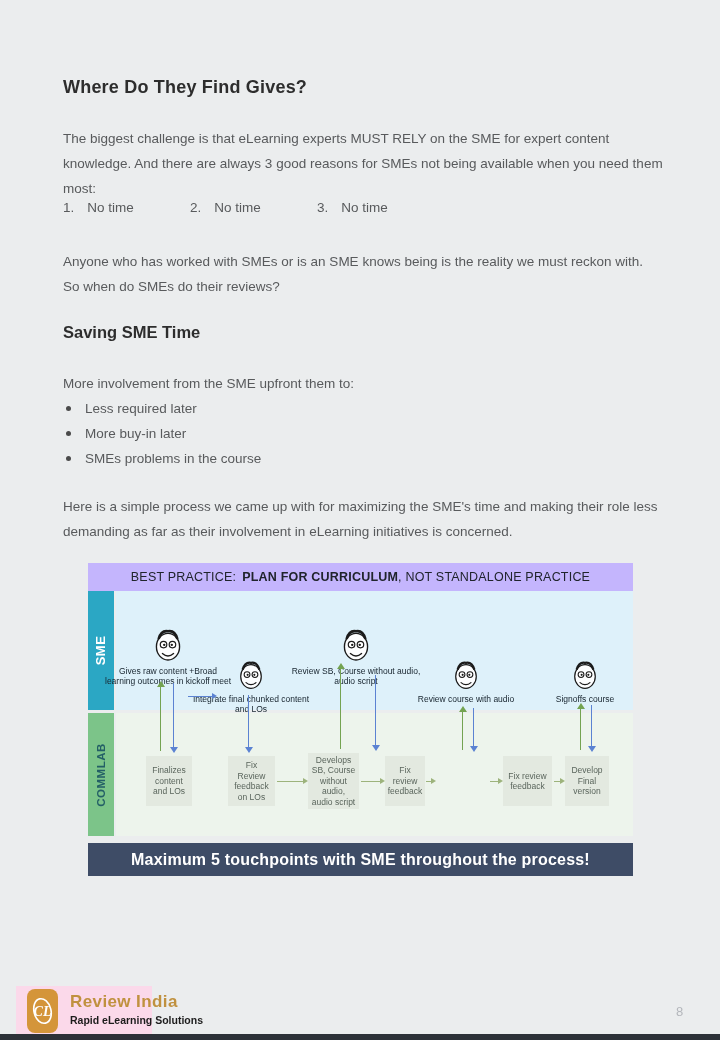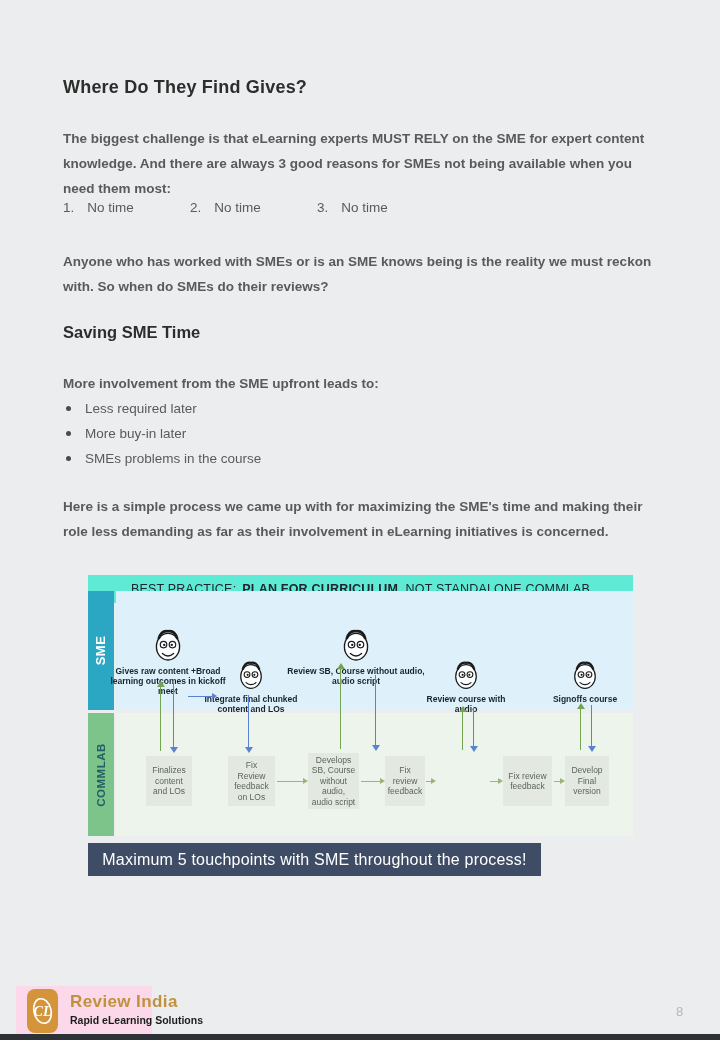--- a/index.html
+++ b/index.html
@@ -2,50 +2,50 @@
 <html><head>
 <meta charset="utf-8">
 <style>
   html,body{margin:0;padding:0;}
   body{width:720px;height:1040px;position:relative;background:#ebedee;
        font-family:"Liberation Sans","DejaVu Sans",sans-serif;overflow:hidden;}
   .abs{position:absolute;}
 
   
   .doc-title{left:63px;top:77px;font-size:18px;font-weight:bold;color:#2d2d2d;letter-spacing:.2px;}
-  .para{color:#585a5c;font-size:13.5px;line-height:25px;width:600px;left:63px;font-weight:bold;}
+  .para{color:#585a5c;font-size:13.5px;line-height:25px;width:600px;left:63px;}
   .p1{top:126px;}
   .numlist{left:63px;top:200px;display:flex;width:420px;}
   .numlist .item{width:127px;color:#585a5c;font-size:13.5px;}
   .numlist .num{margin-right:13px;}
   .p2{top:249px;}
   .doc-h2{left:63px;top:323px;font-size:16.5px;font-weight:bold;color:#2d2d2d;}
   .p3{top:371px;}
   .bullets{left:66px;top:396px;}
   .bullets .brow{display:flex;align-items:center;height:25px;color:#585a5c;font-size:13.5px;}
   .bdot{width:5px;height:5px;border-radius:50%;background:#4a4a4a;margin-right:14px;flex:0 0 auto;}
   .p4{top:494px;}
 
   
   .diagram{left:88px;top:563px;width:545px;height:313px;}
-  .diag-header{left:0;top:12px;width:545px;height:28px;background:#5eead4;
+  .diag-header{left:0;top:0;width:545px;height:28px;background:#c4b5fd;
       display:flex;align-items:center;justify-content:center;
       font-size:12.5px;color:#20242c;letter-spacing:.2px;white-space:nowrap;}
   .diag-header .em{font-weight:bold;margin-left:6px;}
   .lane-bar{left:0;width:26px;display:flex;align-items:center;justify-content:center;}
   .bar-sme{top:28px;height:119px;background:#2ba7c4;}
   .bar-cl{top:150px;height:123px;background:#7cc489;}
   .lane-bar span{transform:rotate(-90deg);white-space:nowrap;font-weight:bold;letter-spacing:.5px;}
   .bar-sme span{color:#ffffff;font-size:13px;}
   .bar-cl span{color:#235f66;font-size:11.5px;}
   .lane-bg-sme{left:28px;top:28px;width:517px;height:119px;background:#def1fa;}
   .lane-bg-cl{left:28px;top:150px;width:517px;height:123px;background:#edf4ec;}
 
   .sme-item{text-align:center;color:#17242e;}
-  .sme-item .lbl{font-size:8.5px;font-weight:bold;line-height:10px;}
+  .sme-item .lbl{font-size:8.5px;font-weight:normal;line-height:10px;}
   .face{display:block;margin:0 auto 3px auto;}
 
   .cl-box{background:#e3e9e0;color:#5a655c;font-size:8.5px;line-height:10.5px;
       display:flex;align-items:center;justify-content:center;text-align:center;padding:2px 3px;box-sizing:border-box;}
 
   
   .arr-v{width:0;border-left:1.5px solid;position:absolute;}
   .arr-v.up{border-color:#74a351;}
   .arr-v.down{border-color:#5b82d2;}
   .arr-v.up::before{content:"";position:absolute;top:-2px;left:-4.5px;
@@ -53,23 +53,23 @@
   .arr-v.down::after{content:"";position:absolute;bottom:-2px;left:-4.5px;
       border-left:4px solid transparent;border-right:4px solid transparent;border-top:6px solid #5b82d2;}
   .arr-h{height:0;border-top:1.5px solid;position:absolute;}
   .arr-h.blue{border-color:#5b82d2;}
   .arr-h.green{border-color:#9db37c;}
   .arr-h::after{content:"";position:absolute;right:-2px;top:-4px;
       border-top:3.5px solid transparent;border-bottom:3.5px solid transparent;border-left:5.5px solid currentColor;}
   .arr-h.blue{color:#5b82d2;}
   .arr-h.green{color:#9db37c;}
 
-  .diag-banner{left:0;top:280px;width:453px;height:33px;background:#3e4c66;
+  .diag-banner{left:0;top:280px;width:545px;height:33px;background:#3e4c66;
       display:flex;align-items:center;justify-content:center;color:#ffffff;
-      font-size:16px;font-weight:normal;letter-spacing:.2px;}
+      font-size:16px;font-weight:bold;letter-spacing:.2px;}
 
   
   .pink-strip{left:16px;top:986px;width:136px;height:48px;background:#fbd9ea;}
   .logo{left:27px;top:989px;}
   .brand{left:70px;top:992px;font-size:17px;font-weight:bold;color:#c0913f;letter-spacing:.4px;}
   .tagline{left:70px;top:1014px;font-size:10.5px;font-weight:bold;color:#1c1c1c;}
   .page-num{left:676px;top:1004px;font-size:13px;color:#b4b7bc;}
   .bottom-strip{left:0;top:1034px;width:720px;height:6px;background:#2d3138;}
 </style>
 </head>
@@ -88,21 +88,21 @@
   </div>
   <div class="item">
     <span class="num">3.</span><span>No time</span>
   </div>
 </div>
 
 <div class="abs para p2">Anyone who has worked with SMEs or is an SME knows being is the reality we must reckon with. So when do SMEs do their reviews?</div>
 
 <div class="abs doc-h2">Saving SME Time</div>
 
-<div class="abs para p3">More involvement from the SME upfront leads to:</div>
+<div class="abs para p3">More involvement from the SME upfront them to:</div>
 
 <div class="abs bullets">
   <div class="brow">
       <span class="bdot"></span>
       <span>Less required later</span>
     </div>
   <div class="brow">
       <span class="bdot"></span>
       <span>More buy-in later</span>
     </div>
@@ -112,21 +112,21 @@
     </div>
 </div>
 
 <div class="abs para p4">Here is a simple process we came up with for maximizing the SME's time and making their role less demanding as far as their involvement in eLearning initiatives is concerned.</div>
 
 <div class="abs diagram">
 
   <div class="abs diag-header">
     <span>BEST PRACTICE:</span>
     <span class="em">PLAN FOR CURRICULUM</span>
-    <span>, NOT STANDALONE COMMLAB</span>
+    <span>, NOT STANDALONE PRACTICE</span>
   </div>
 
   <div class="abs lane-bg-sme"></div>
   <div class="abs lane-bg-cl"></div>
   <div class="abs lane-bar bar-sme">
       <span>SME</span>
     </div>
   <div class="abs lane-bar bar-cl">
       <span>COMMLAB</span>
     </div>

